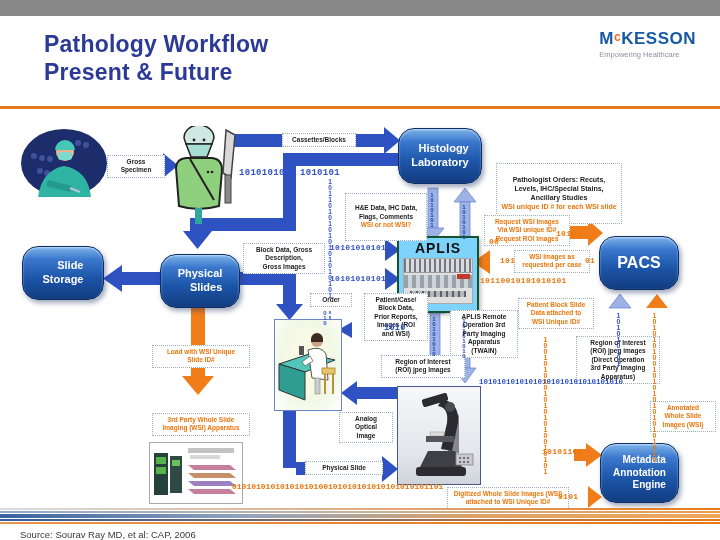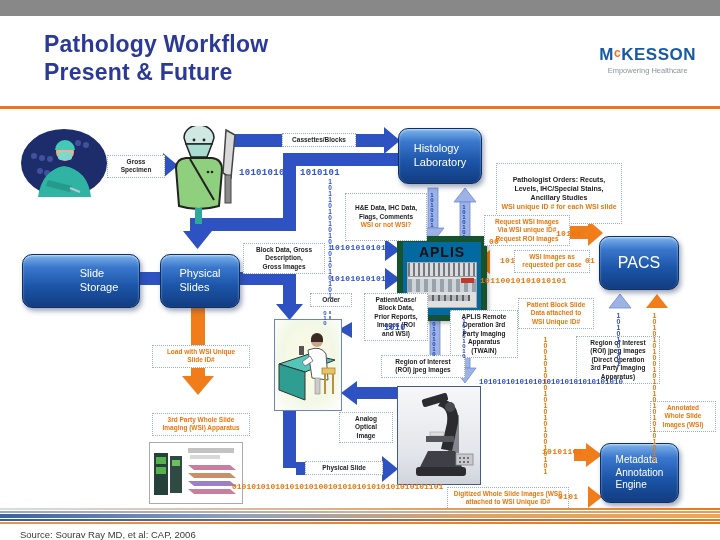--- a/index.html
+++ b/index.html
@@ -2,42 +2,42 @@
 <html><head>
 <meta charset="utf-8">
 <style>
   html,body{margin:0;padding:0;background:#888;}
   .stage{position:relative;width:720px;height:540px;background:#ffffff;overflow:hidden;
          font-family:"Liberation Sans",sans-serif;margin:16px auto;}
   .abs{position:absolute;}
   
   .title{left:44px;top:14px;width:420px;font-size:23px;line-height:28px;color:#2b3a96;
          font-weight:bold;white-space:pre-line;letter-spacing:0.2px;}
-  .logo{right:24px;top:29px;text-align:center;}
+  .logo{right:24px;top:13px;text-align:left;}
   .logo .word{font-size:17px;font-weight:bold;color:#1659a5;letter-spacing:0.5px;}
   .logo .c{color:#f26f21;font-size:12px;vertical-align:3px;font-weight:bold;}
   .logo .tag{font-size:7.5px;color:#8a93a0;margin-top:1px;}
   .rule{left:0;top:90px;width:720px;height:2.5px;background:#e87817;}
   
-  .node{border-radius:10px;color:#fff;font-weight:normal;text-align:left;white-space:pre-line;
+  .node{border-radius:16px;color:#fff;font-weight:bold;text-align:right;white-space:pre-line;
         display:flex;align-items:center;justify-content:center;
         background:linear-gradient(180deg,#7db3ea 0%,#3a77cc 24%,#1c55a8 60%,#123c80 100%);
         border:1px solid #0d2f66;box-shadow:2px 3px 5px rgba(40,60,100,.45),inset 0 1px 2px rgba(255,255,255,.55);
         z-index:3;line-height:1.25;}
   
   .lbl{background:#fff;border:1px dotted #9bb0c8;font-size:6.5px;font-weight:bold;color:#1d1d1d;
        text-align:center;white-space:pre-line;padding:2px 3px;line-height:1.3;z-index:4;}
   .or{color:#e8770d;}
   
   .bin{font-weight:bold;color:#3152c8;font-size:8px;letter-spacing:0.3px;z-index:4;white-space:nowrap;font-family:Liberation Mono, monospace;}
   .vbin{writing-mode:vertical-rl;text-orientation:upright;line-height:1;letter-spacing:-1px;
         font-weight:bold;color:#3152c8;font-size:7px;z-index:4;}
   .obin{color:#e8770d;}
   
-  .aplisbox{left:397px;top:220px;width:78px;height:73px;background:#0369a1;border:6px solid #14532d;
+  .aplisbox{left:397px;top:220px;width:78px;height:73px;background:#7dd3fc;border:2px solid #14532d;
             box-shadow:2px 2px 4px rgba(0,0,0,.25);z-index:3;}
   .aplis-title{font-size:14px;font-weight:bold;color:#111;text-align:center;letter-spacing:1px;margin-top:2px;}
   .aplis-instr{margin:2px 4px;height:44px;background:#e0e0e0;border:1px solid #aaa;position:relative;}
   .slats{height:13px;background:repeating-linear-gradient(90deg,#767a80 0 2px,#d9dcdf 2px 5px);border-bottom:1px solid #999;}
   .redstrip{position:absolute;right:2px;top:15px;width:13px;height:5px;background:#c0392b;}
   .grid{height:13px;margin-top:2px;background:repeating-linear-gradient(90deg,#98a2aa 0 4px,#cfd4d9 4px 8px);}
   .keys{height:6px;margin:3px 6px 0 6px;background:repeating-linear-gradient(90deg,#5d6166 0 2px,#b5b8bc 2px 6px);}
   
   .frame{border:1px solid #6b84c8;background:#fff;z-index:2;}
   
@@ -201,21 +201,21 @@
     <div class="aplis-instr">
       <div class="slats"></div>
       <div class="redstrip"></div>
       <div class="grid"></div>
       <div class="keys"></div>
     </div>
   </div>
 
   <div class="abs node" style="left:398px;top:112px;width:82px;height:54px;font-size:11px;">Histology
 Laboratory</div>
-  <div class="abs node" style="left:22px;top:238px;width:80px;height:52px;font-size:11px;padding-left:36px;">Slide
+  <div class="abs node" style="left:22px;top:230px;width:80px;height:52px;font-size:11px;">Slide
 Storage</div>
   <div class="abs node" style="left:160px;top:238px;width:78px;height:52px;font-size:11px;">Physical
 Slides</div>
   <div class="abs node" style="left:599px;top:220px;width:78px;height:52px;font-size:16px;">PACS</div>
   <div class="abs node" style="left:600px;top:427px;width:77px;height:58px;font-size:10px;">Metadata
 Annotation
 Engine</div>
 
   <div class="abs lbl" style="left:107px;top:139px;width:50px;">Gross
 Specimen</div>

